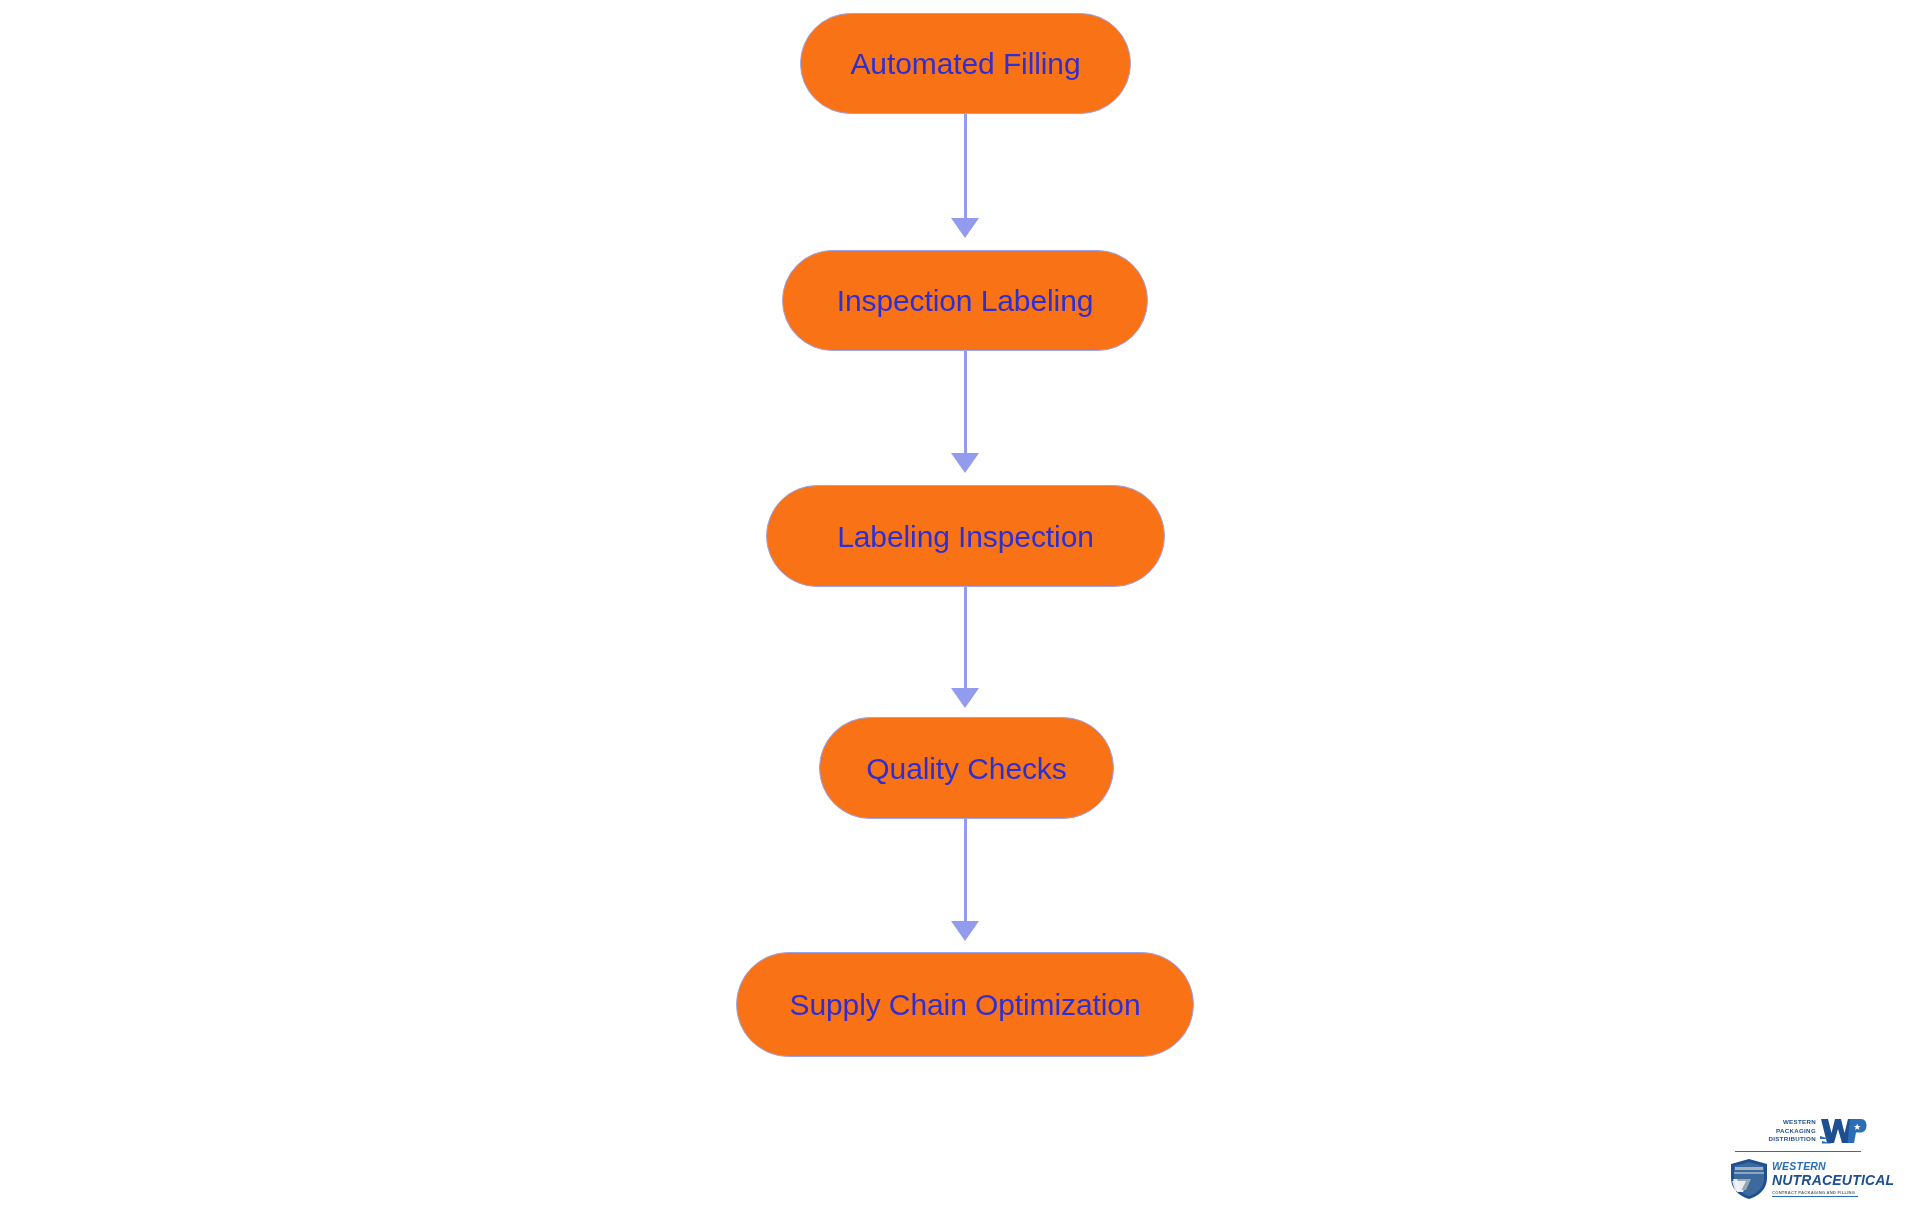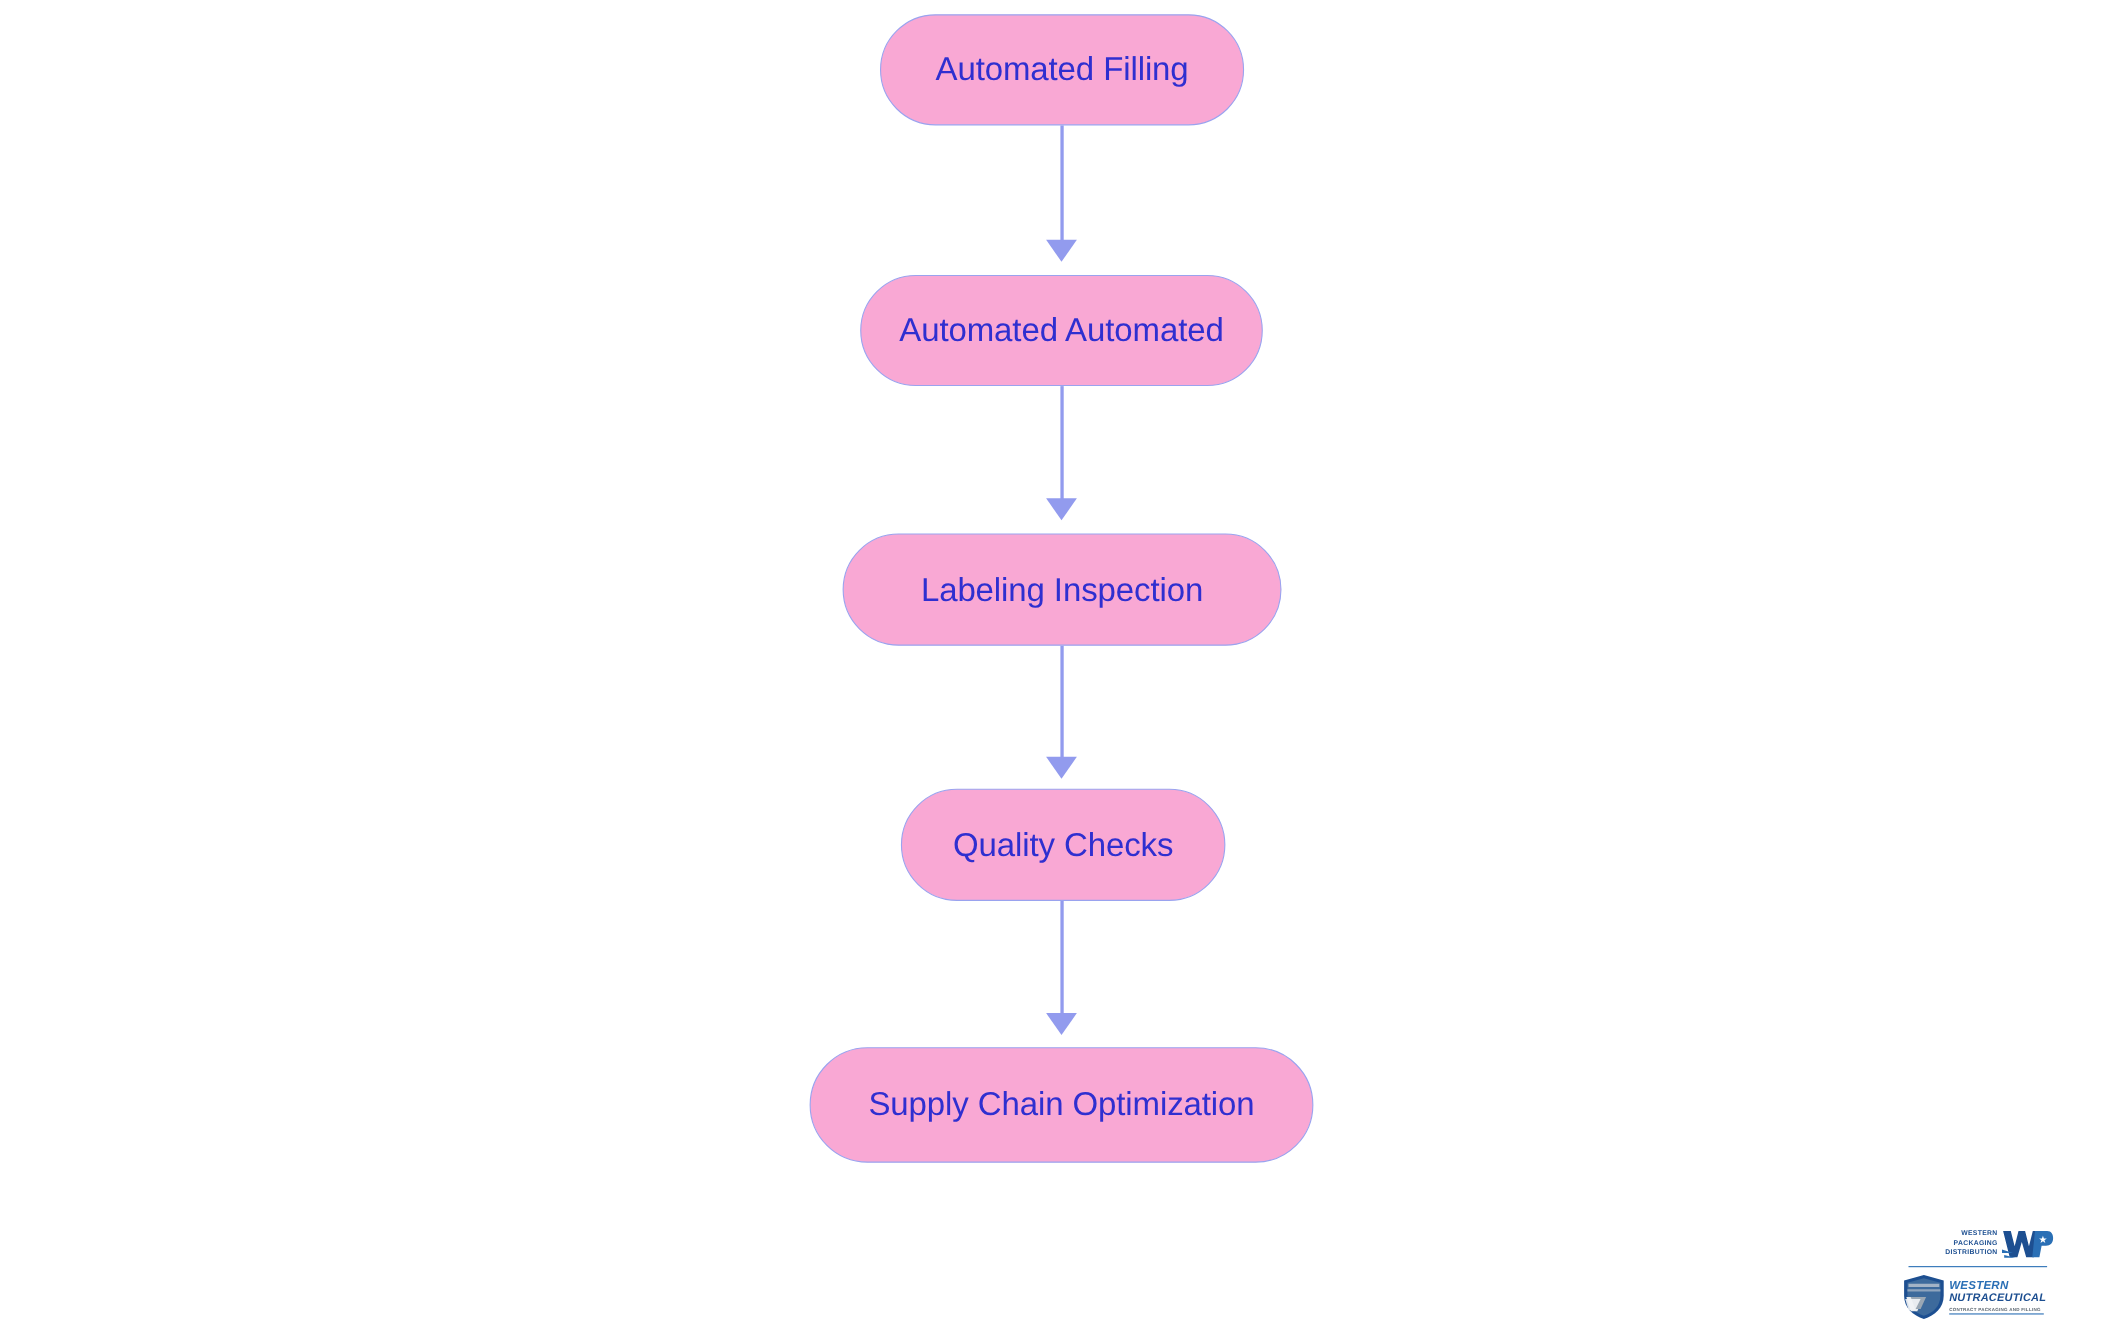--- a/index.html
+++ b/index.html
@@ -19,21 +19,21 @@
     position: absolute;
     left: 0;
     top: 0;
     width: 1920px;
     height: 1215px;
   }
 
   .node {
     position: absolute;
     box-sizing: border-box;
-    background: #f9a8d4;
+    background: #f97316;
     border: 1.6px solid #9aa3ef;
     border-radius: 999px;
     display: flex;
     align-items: center;
     justify-content: center;
     text-align: center;
   }
 
   .node-label {
     color: #2f2fd0;
@@ -141,21 +141,21 @@
     color: #1d4f91;
   }
   .logo-wn-l1, .logo-wn-l2 {
     font-family: "Liberation Sans", sans-serif;
     font-weight: 700;
     font-style: italic;
     letter-spacing: 0.2px;
     line-height: 1.12;
   }
   .logo-wn-l1 { font-size: 10.5px; color: #2a6fb5; }
-  .logo-wn-l2 { font-size: 10px; color: #1d4f91; }
+  .logo-wn-l2 { font-size: 14px; color: #1d4f91; }
   .logo-wn-l3 {
     font-family: "Liberation Sans", sans-serif;
     font-size: 4.1px;
     font-weight: 700;
     letter-spacing: 0.25px;
     color: #5b6670;
     margin-top: 1px;
   }
   .logo-wn-rule {
     width: 86px;
@@ -179,21 +179,21 @@
   <div class="arrowhead arrow-3"></div>
 
   <div class="connector conn-4"></div>
   <div class="arrowhead arrow-4"></div>
 
   <div class="node node-1">
     <span class="node-label">Automated Filling</span>
   </div>
 
   <div class="node node-2">
-    <span class="node-label">Automated Automated</span>
+    <span class="node-label">Inspection Labeling</span>
   </div>
 
   <div class="node node-3">
     <span class="node-label">Labeling Inspection</span>
   </div>
 
   <div class="node node-5">
     <span class="node-label">Supply Chain Optimization</span>
   </div>
 

